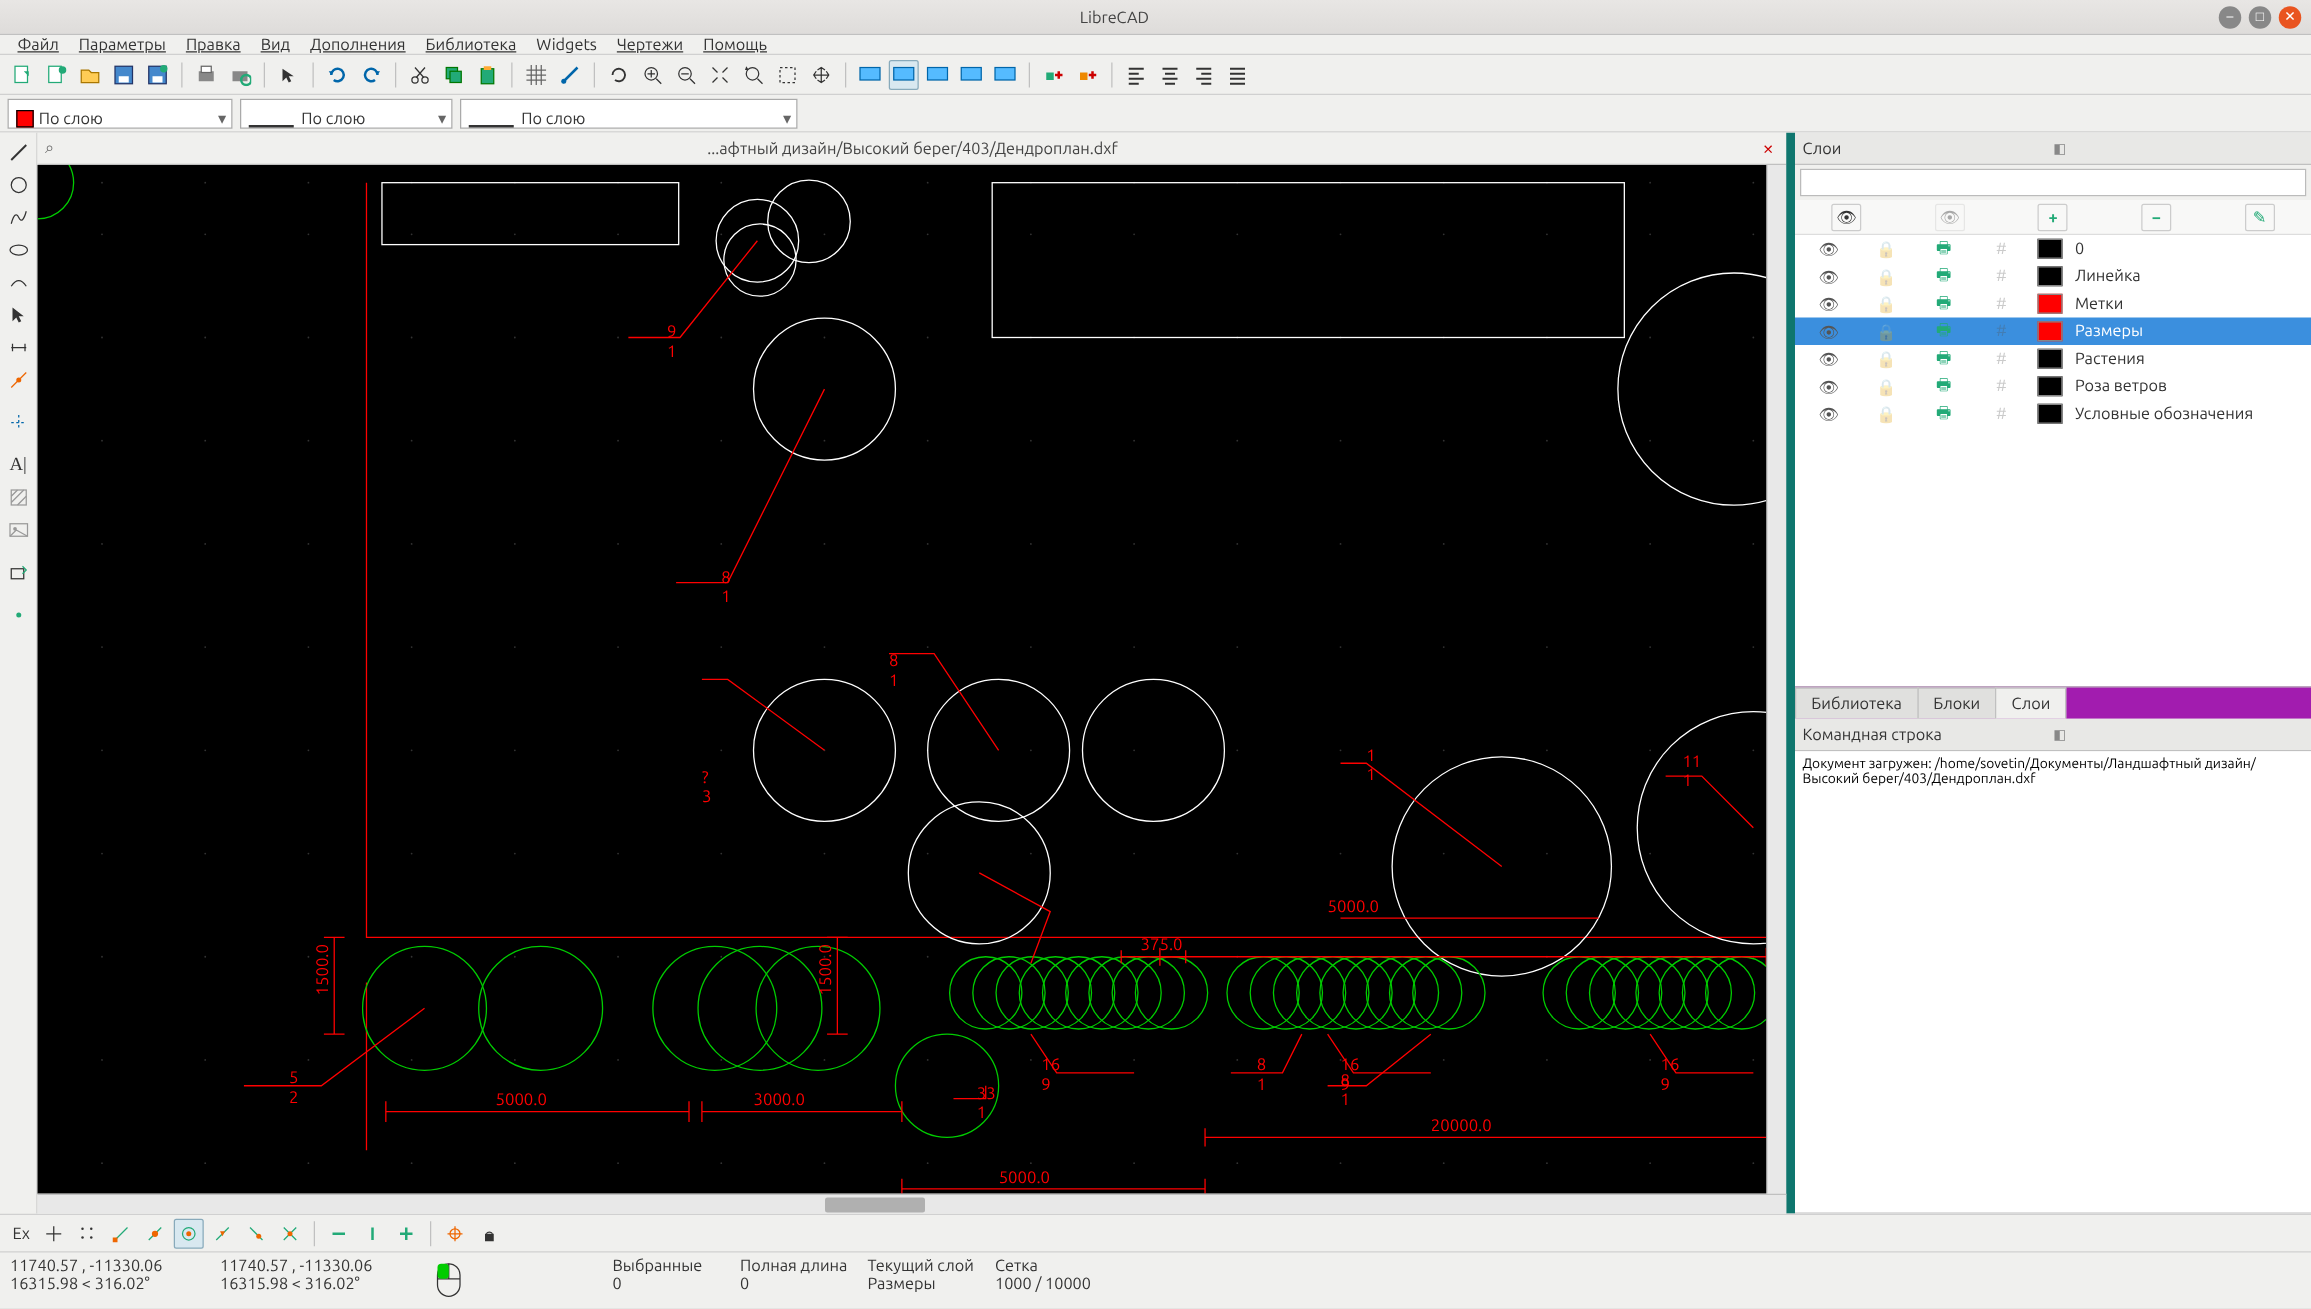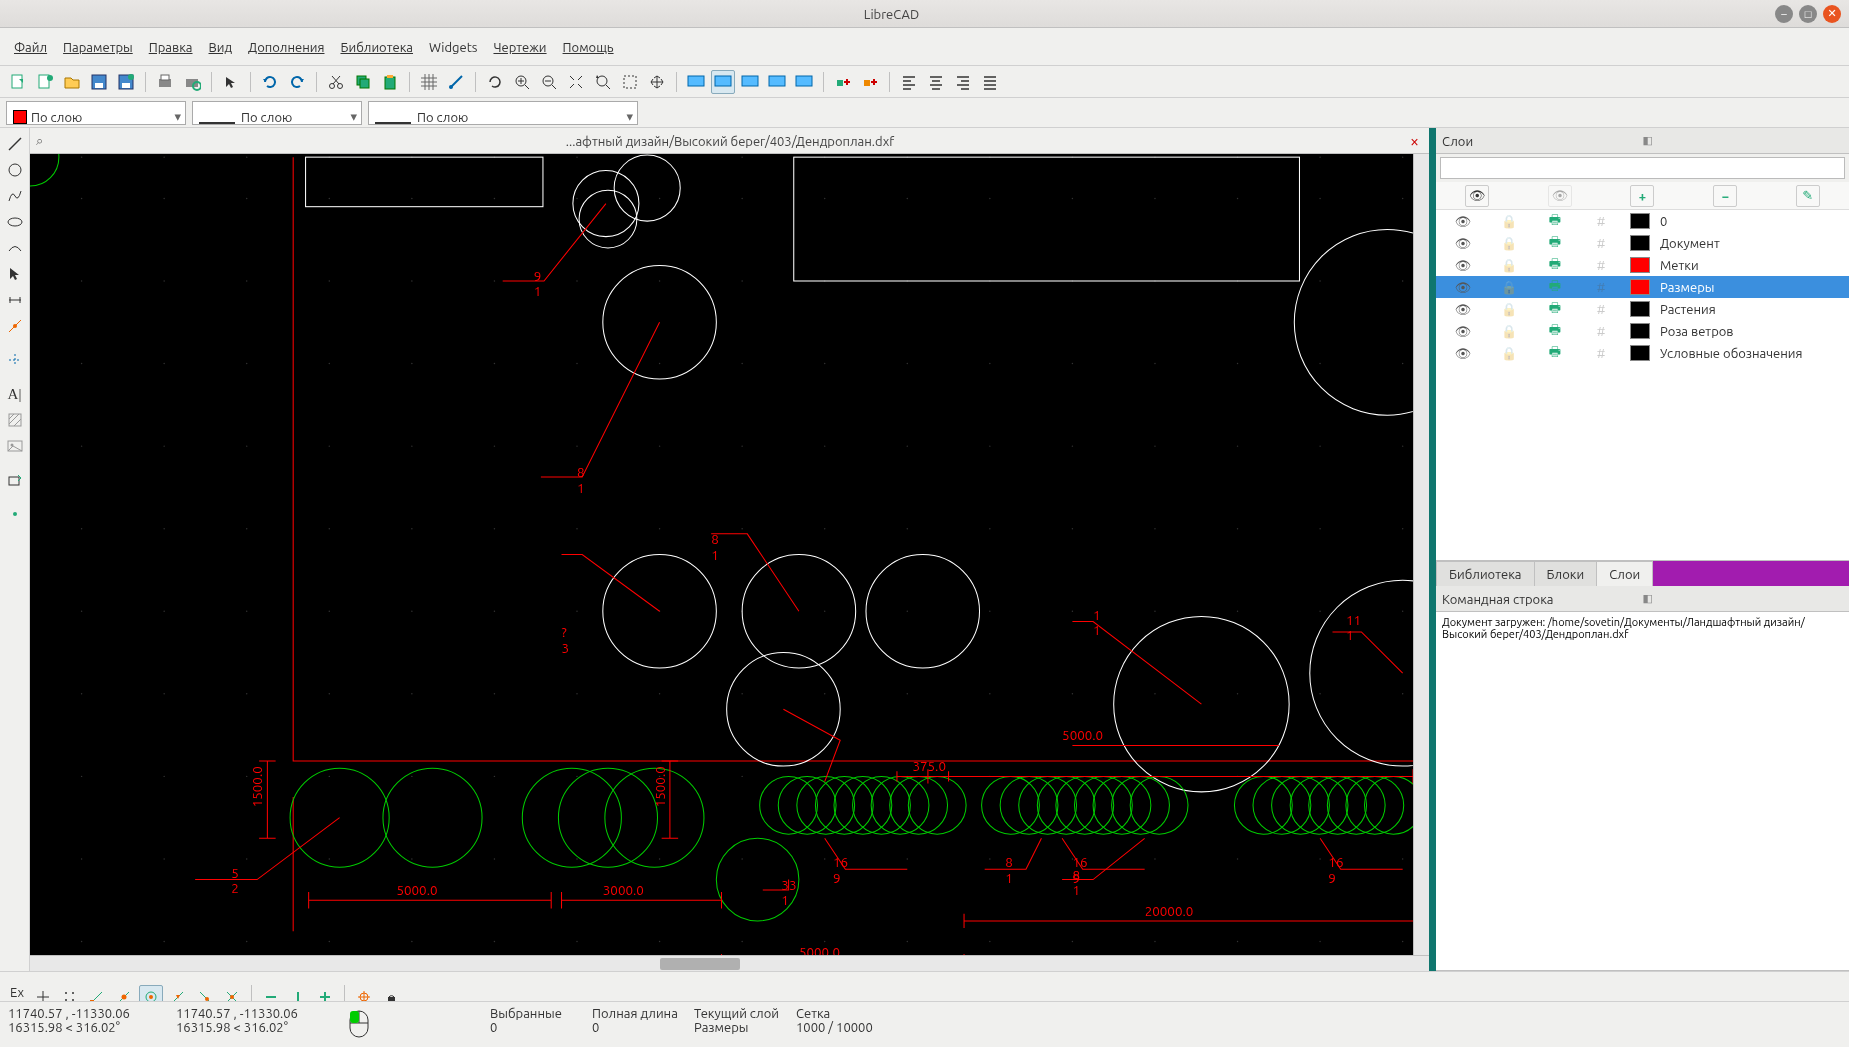--- a/index.html
+++ b/index.html
@@ -5,21 +5,21 @@
 *{box-sizing:border-box;margin:0;padding:0;font-family:Ubuntu,Arial,sans-serif;font-size:13px}
 body{background:#f5f5f5;color:#333;overflow:hidden}
 .window{width:1849px;height:1047px;display:flex;flex-direction:column;background:#f0f0ee}
 .titlebar{height:28px;background:linear-gradient(#e8e6e4,#dedcda);display:flex;align-items:center;padding:0 8px;border-bottom:1px solid #c0c0c0}
 .titlebar-title{flex:1;text-align:center;font-weight:normal;color:#444}
 .titlebar-controls{display:flex;gap:6px}
 .tbc{width:18px;height:18px;border-radius:9px;display:flex;align-items:center;justify-content:center;font-size:11px;cursor:pointer}
 .tbc.min{background:#888;color:#fff}
 .tbc.max{background:#888;color:#fff}
 .tbc.close{background:#e95420;color:#fff}
-.menubar{height:38px;background:#f0f0ee;display:flex;align-items:center;padding:0 6px;border-bottom:1px solid #d0d0d0}
+.menubar{height:16px;background:#f0f0ee;display:flex;align-items:center;padding:0 6px;border-bottom:1px solid #d0d0d0}
 .menu-item{padding:4px 8px;cursor:pointer}
 .menu-item u{text-decoration:underline}
 .toolbar{height:32px;background:#f0f0ee;display:flex;align-items:center;padding:2px 6px;gap:3px;border-bottom:1px solid #d0d0d0}
 .tb-btn{width:24px;height:24px;display:flex;align-items:center;justify-content:center;cursor:pointer;border:1px solid transparent;border-radius:2px}
 .tb-sep{width:1px;height:20px;background:#c0c0c0;margin:0 4px}
 .props-bar{height:30px;background:#f0f0ee;display:flex;align-items:center;padding:2px 6px;gap:6px;border-bottom:1px solid #d0d0d0}
 .dropdown{height:24px;border:1px solid #aaa;background:#fff;display:flex;align-items:flex-end;padding:0 20px 0 6px;position:relative;cursor:pointer}
 .dropdown::after{content:"▾";position:absolute;right:4px;color:#666}
 .swatch{width:14px;height:14px;background:red;margin-right:4px;border:1px solid #000}
 .line-sample{width:36px;height:2px;background:#333;margin-right:6px}
@@ -49,21 +49,21 @@
 .layer-row.sel{background:#3b8fde;color:#fff}
 .lr-ico{width:46px;display:flex;justify-content:center;color:#555}
 .lr-swatch{width:20px;height:16px;border:1px solid #888;margin:0 6px}
 .lr-name{flex:1;padding-left:4px}
 .tabs{display:flex;border-top:1px solid #c0c0c0;background:#a21caf}
 .tab{padding:5px 12px;border:1px solid #c0c0c0;border-bottom:none;margin-right:-1px;background:#e0e0de;cursor:pointer}
 .tab.active{background:#f0f0ee}
 .cmd-output{flex:1;background:#fff;padding:4px 6px;font-size:11px;color:#000000;border-bottom:1px solid #c0c0c0;overflow:auto}
 .cmd-line{height:24px;display:flex;align-items:center;padding:0 6px;background:#f0f0ee}
 .cmd-line input{flex:1;border:none;background:transparent;outline:none;margin-left:4px}
-.snap-bar{height:30px;background:#f0f0ee;border-top:1px solid #d0d0d0;display:flex;align-items:flex-start;padding:13px 6px;gap:3px}
+.snap-bar{height:30px;background:#f0f0ee;border-top:1px solid #d0d0d0;display:flex;align-items:center;padding:13px 6px;gap:3px}
 .status-bar{height:46px;background:#f0f0ee;border-top:1px solid #d0d0d0;display:flex;align-items:flex-start;padding:4px 8px;gap:28px;font-size:12px}
 .sb-block{display:flex;flex-direction:column;min-width:140px}
 .sb-labels{display:flex;gap:12px}
 .sb-lab{min-width:90px}
 .mouse-ico{width:30px;height:36px;display:flex;align-items:center;justify-content:center}
 </style>
 </head>
 <body>
 
 <div class="window">
@@ -602,21 +602,21 @@
             <div class="lr-ico" style="opacity:0.3">#</div>
             <div class="lr-swatch" style="background:#000"></div>
             <div class="lr-name">0</div>
           </div>
           <div class="layer-row">
             <div class="lr-ico">👁</div>
             <div class="lr-ico" style="opacity:0.3">🔒</div>
             <div class="lr-ico" style="color:#2a7">🖶</div>
             <div class="lr-ico" style="opacity:0.3">#</div>
             <div class="lr-swatch" style="background:#000"></div>
-            <div class="lr-name">Документ</div>
+            <div class="lr-name">Линейка</div>
           </div>
           <div class="layer-row">
             <div class="lr-ico">👁</div>
             <div class="lr-ico" style="opacity:0.3">🔒</div>
             <div class="lr-ico" style="color:#2a7">🖶</div>
             <div class="lr-ico" style="opacity:0.3">#</div>
             <div class="lr-swatch" style="background:#f00"></div>
             <div class="lr-name">Метки</div>
           </div>
           <div class="layer-row sel">

